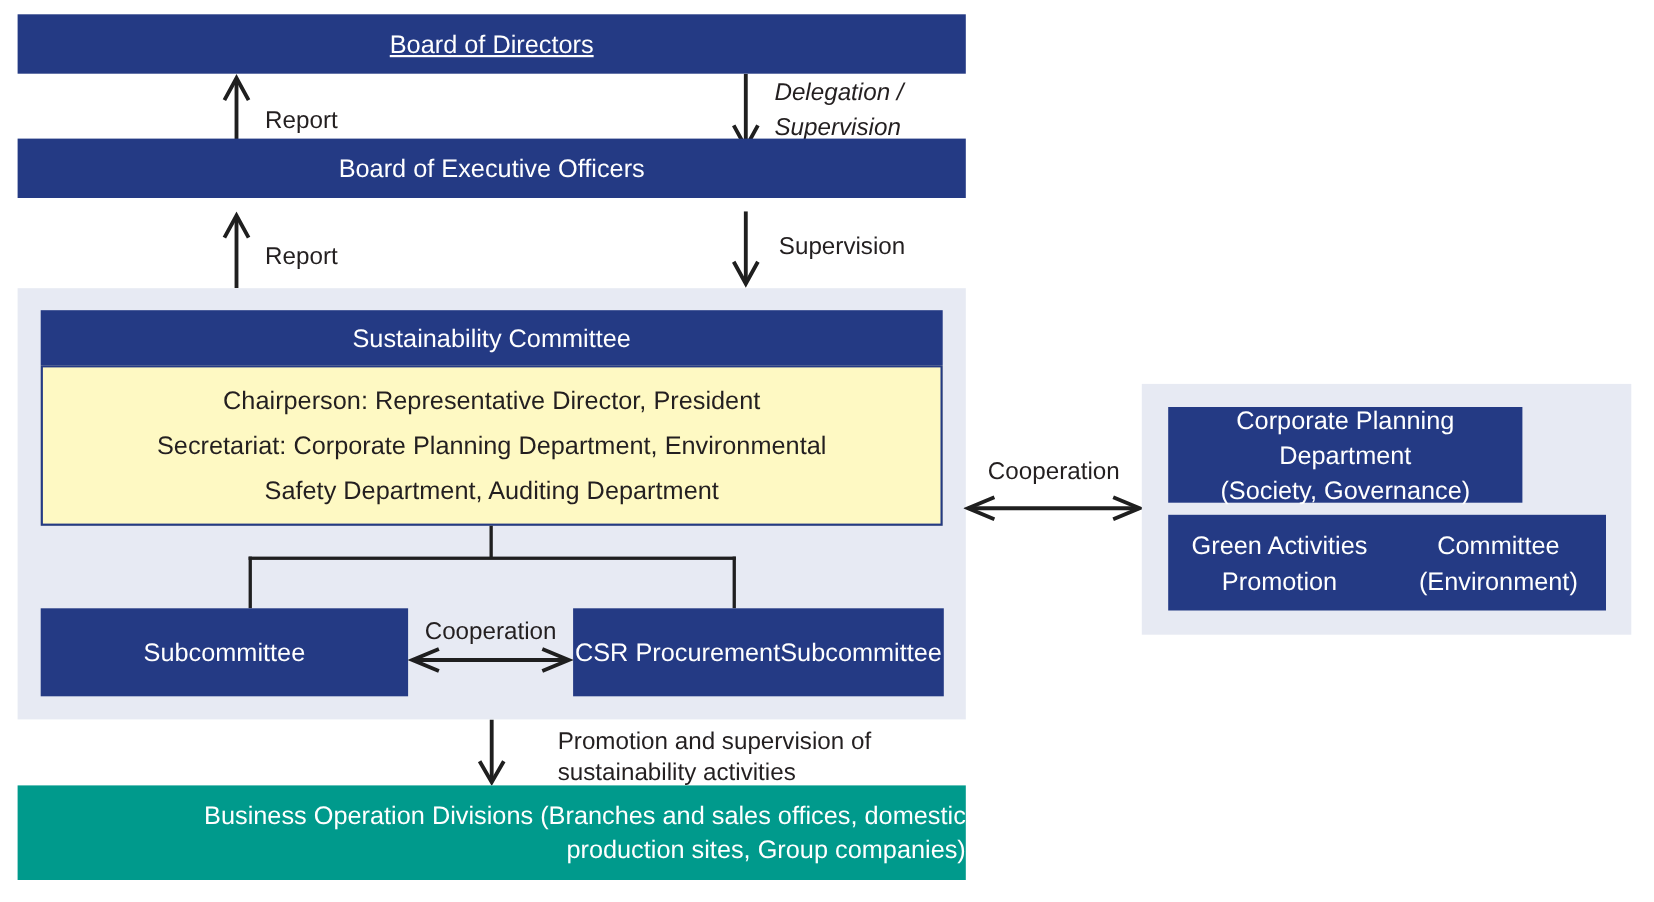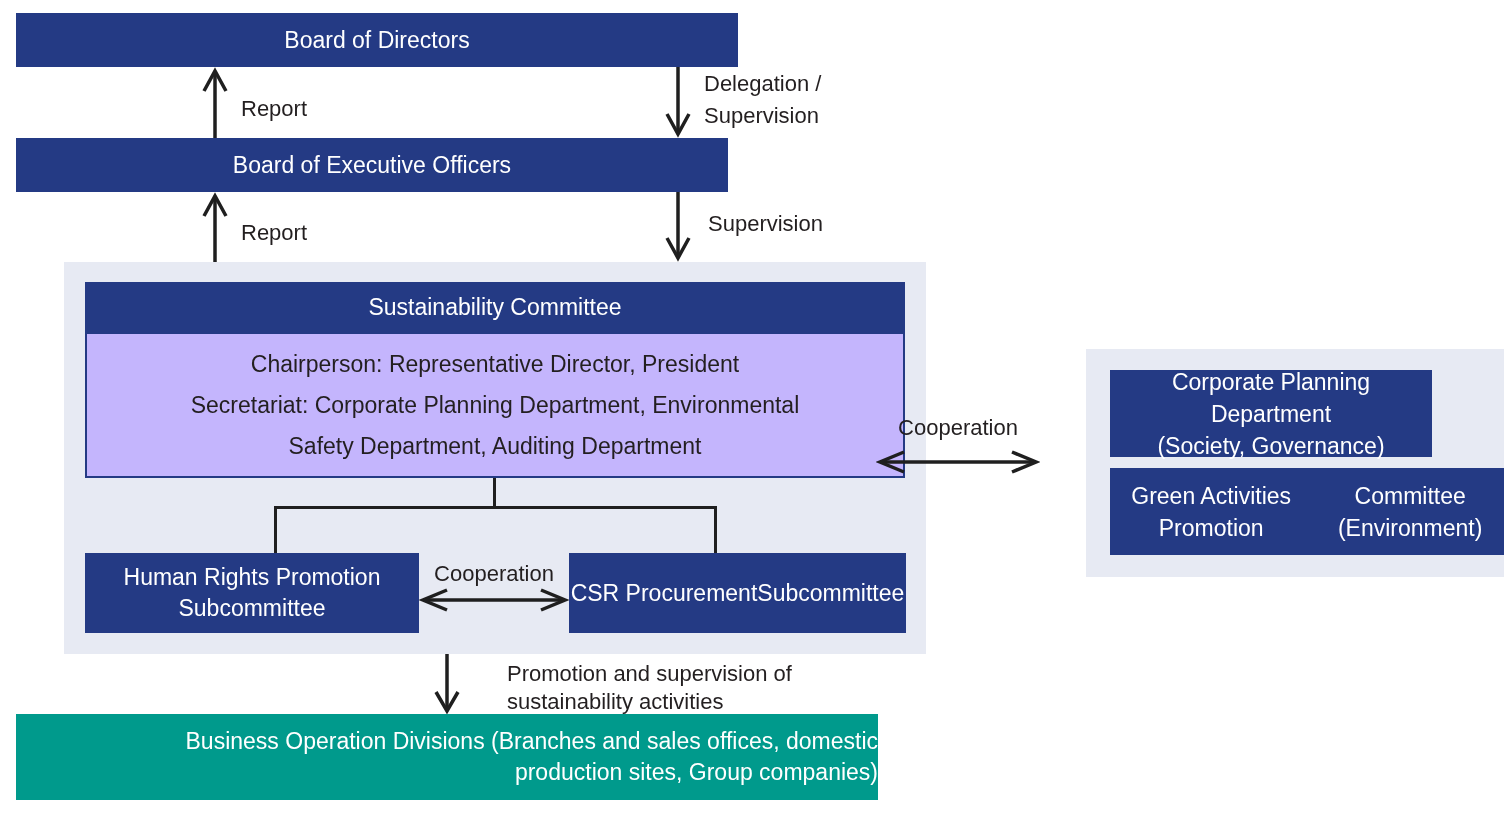--- a/index.html
+++ b/index.html
@@ -22,25 +22,24 @@
     display: flex;
     align-items: center;
     justify-content: center;
     text-align: center;
     font-size: 23px;
     line-height: 30px;
   }
   .panel {
     position: absolute;
     background: #e7eaf3;
-    margin-left: 48px;
   }
   .white-box {
     position: absolute;
-    background: #c4b5fd;
+    background: #fef9c3;
     border: 2px solid #243a84;
     display: flex;
     flex-direction: column;
     justify-content: center;
     text-align: center;
     font-size: 23px;
     line-height: 41px;
     color: #231f20;
   }
   .teal-bar {
@@ -67,40 +66,40 @@
     background: #1f1f1f;
   }
   .arrow-svg { position: absolute; display: block; }
   .center-label { text-align: center; }
 </style>
 </head>
 <body>
 
 <div id="canvas">
 
-  <div class="navy-bar" style="left:16px; top:13px; width:722px; height:54px;">
+  <div class="navy-bar" style="left:16px; top:13px; width:862px; height:54px;text-decoration:underline;">
     <span>Board of Directors</span>
   </div>
 
   <svg class="arrow-svg" style="left:200px; top:67px;" width="30" height="71" viewBox="0 0 30 71">
     <line x1="15" y1="71" x2="15" y2="5" stroke="#1f1f1f" stroke-width="3.5"></line>
     <path d="M4 24 L15 4 L26 24" fill="none" stroke="#1f1f1f" stroke-width="3.5"></path>
   </svg>
   <div class="flow-label" style="left:241px; top:95px;">Report</div>
 
   <svg class="arrow-svg" style="left:663px; top:67px;" width="30" height="71" viewBox="0 0 30 71">
     <line x1="15" y1="0" x2="15" y2="66" stroke="#1f1f1f" stroke-width="3.5"></line>
     <path d="M4 47 L15 67 L26 47" fill="none" stroke="#1f1f1f" stroke-width="3.5"></path>
   </svg>
-  <div class="flow-label" style="left:704px; top:70px;">
+  <div class="flow-label" style="left:704px; top:70px;font-style:italic;">
     <div>Delegation /</div>
     <div style="margin-top:4px;">Supervision</div>
   </div>
 
-  <div class="navy-bar" style="left:16px; top:138px; width:712px; height:54px;">
+  <div class="navy-bar" style="left:16px; top:126px; width:862px; height:54px;">
     <span>Board of Executive Officers</span>
   </div>
 
   <svg class="arrow-svg" style="left:200px; top:192px;" width="30" height="70" viewBox="0 0 30 70">
     <line x1="15" y1="70" x2="15" y2="5" stroke="#1f1f1f" stroke-width="3.5"></line>
     <path d="M4 24 L15 4 L26 24" fill="none" stroke="#1f1f1f" stroke-width="3.5"></path>
   </svg>
   <div class="flow-label" style="left:241px; top:219px;">Report</div>
 
   <svg class="arrow-svg" style="left:663px; top:192px;" width="30" height="70" viewBox="0 0 30 70">
@@ -120,21 +119,20 @@
       <div>Secretariat: Corporate Planning Department, Environmental</div>
       <div>Safety Department, Auditing Department</div>
     </div>
 
     <div class="conn" style="left:429px; top:216px; width:3px; height:30px;"></div>
     <div class="conn" style="left:210px; top:244px; width:443px; height:3px;"></div>
     <div class="conn" style="left:210px; top:244px; width:3px; height:47px;"></div>
     <div class="conn" style="left:650px; top:244px; width:3px; height:47px;"></div>
 
     <div class="navy-bar" style="left:21px; top:291px; width:334px; height:80px; flex-direction:column; line-height:31px;">
-      <div>Human Rights Promotion</div>
       <div>Subcommittee</div>
     </div>
 
     <div class="navy-bar" style="left:505px; top:291px; width:337px; height:80px; flex-direction:row; line-height:31px;">
       <div>CSR Procurement</div>
       <div>Subcommittee</div>
     </div>
 
     <div class="flow-label center-label" style="left:355px; top:298px; width:150px;">Cooperation</div>
     <svg class="arrow-svg" style="left:355px; top:326px;" width="150" height="24" viewBox="0 0 150 24">

